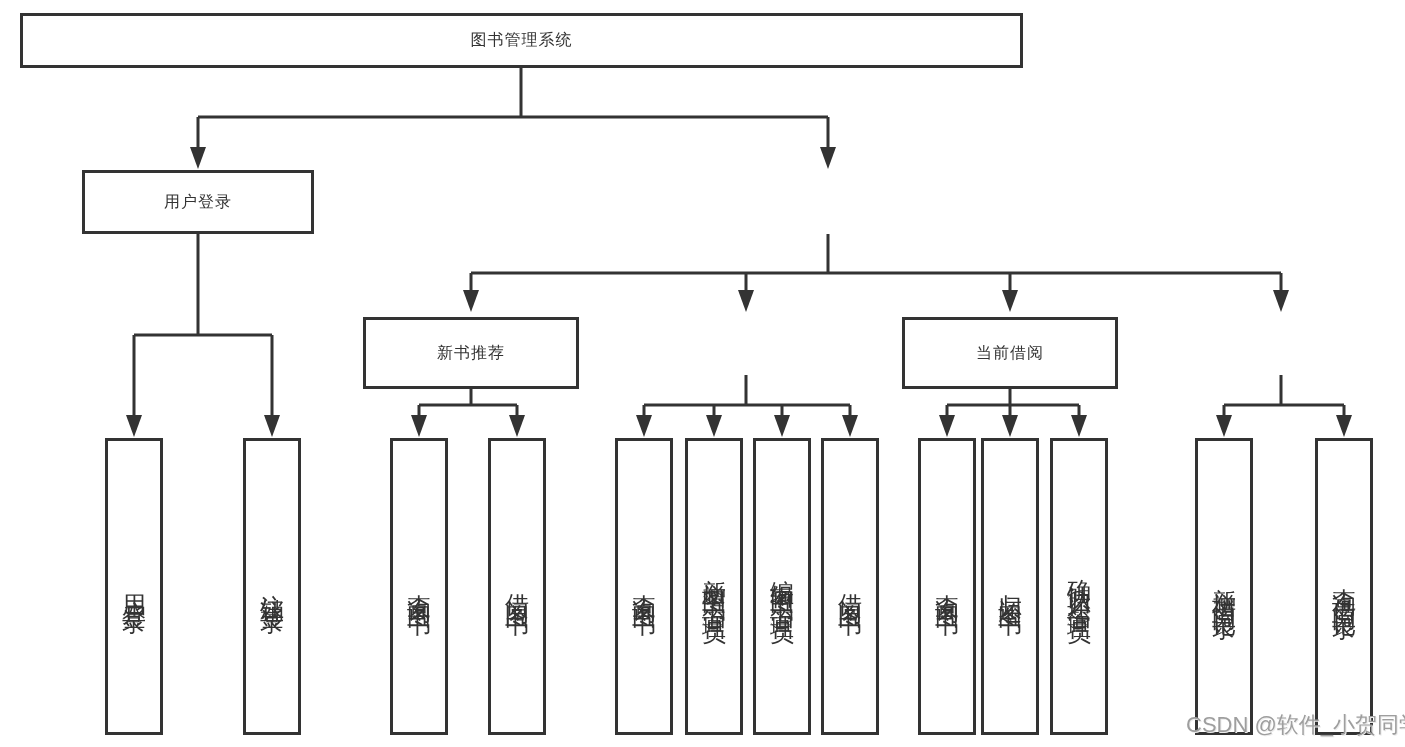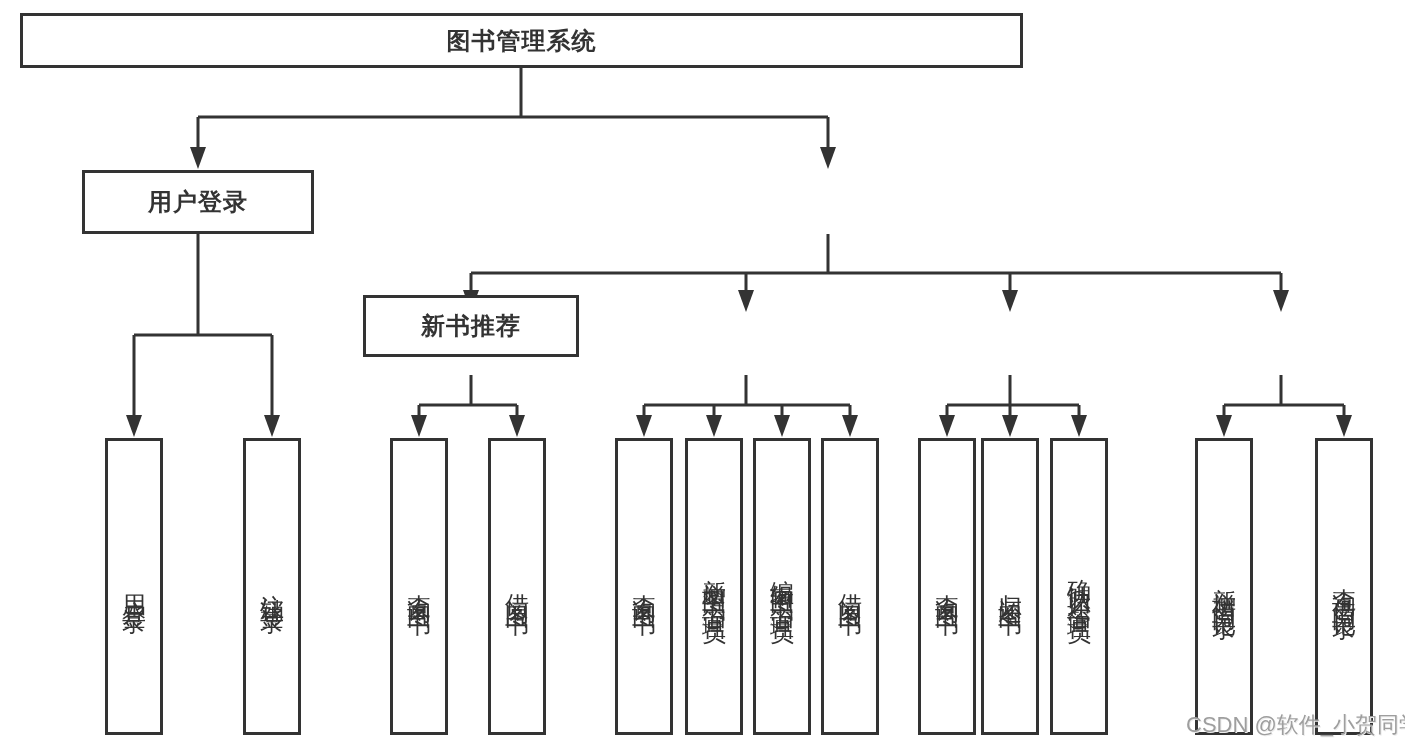--- a/index.html
+++ b/index.html
@@ -16,28 +16,27 @@
     position: absolute;
     background: #ffffff;
     border: 3px solid #333333;
     box-sizing: border-box;
     display: flex;
     align-items: center;
     justify-content: center;
   }
   .node span { color: #333333; }
   .hnode span {
-    font-size: 24px;
+    font-size: 16px;
     letter-spacing: 1px;
     white-space: nowrap;
-    font-weight: bold;
   }
   .root { left: 20px; top: 13px; width: 1003px; height: 55px; }
   .lvl2 { top: 170px; width: 232px; height: 64px; }
-  .lvl3 { top: 295px; width: 216px; height: 62px; justify-content: center; }
+  .lvl3 { top: 317px; width: 216px; height: 72px; justify-content: center; }
   .leaf { top: 438px; width: 58px; height: 297px; }
   .leaf span {
     writing-mode: vertical-rl;
     text-orientation: mixed;
     font-size: 24px;
     letter-spacing: 6px;
     line-height: 1;
   }
   .watermark {
     position: absolute;
@@ -99,20 +98,23 @@
     <span>图书管理系统</span>
   </div>
 
   <div class="node hnode lvl2" style="left:82px">
     <span>用户登录</span>
   </div>
 
   <div class="node hnode lvl3" style="left:363px">
     <span>新书推荐</span>
   </div>
+  <div class="node hnode lvl3" style="left:902px">
+    <span>当前借阅</span>
+  </div>
 
   <div class="node leaf" style="left:105px">
     <span>用户登录</span>
   </div>
   <div class="node leaf" style="left:243px">
     <span>注销登录</span>
   </div>
   <div class="node leaf" style="left:390px">
     <span>查询图书</span>
   </div>

